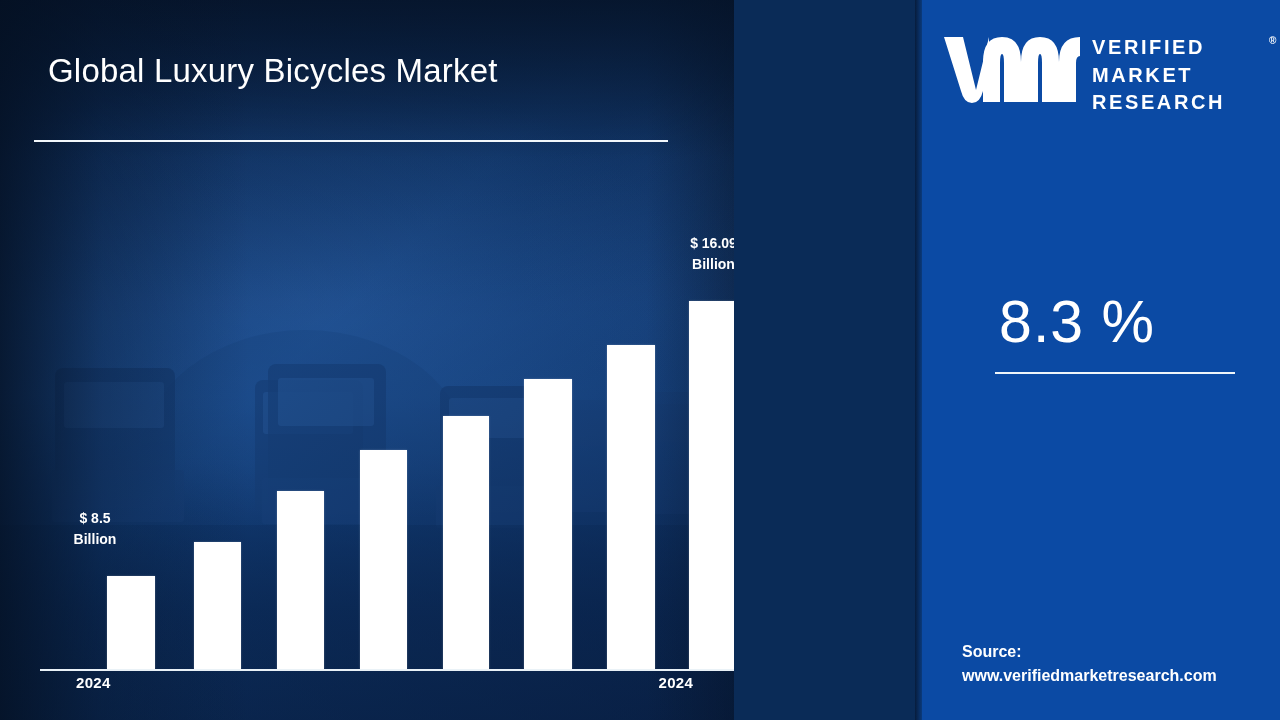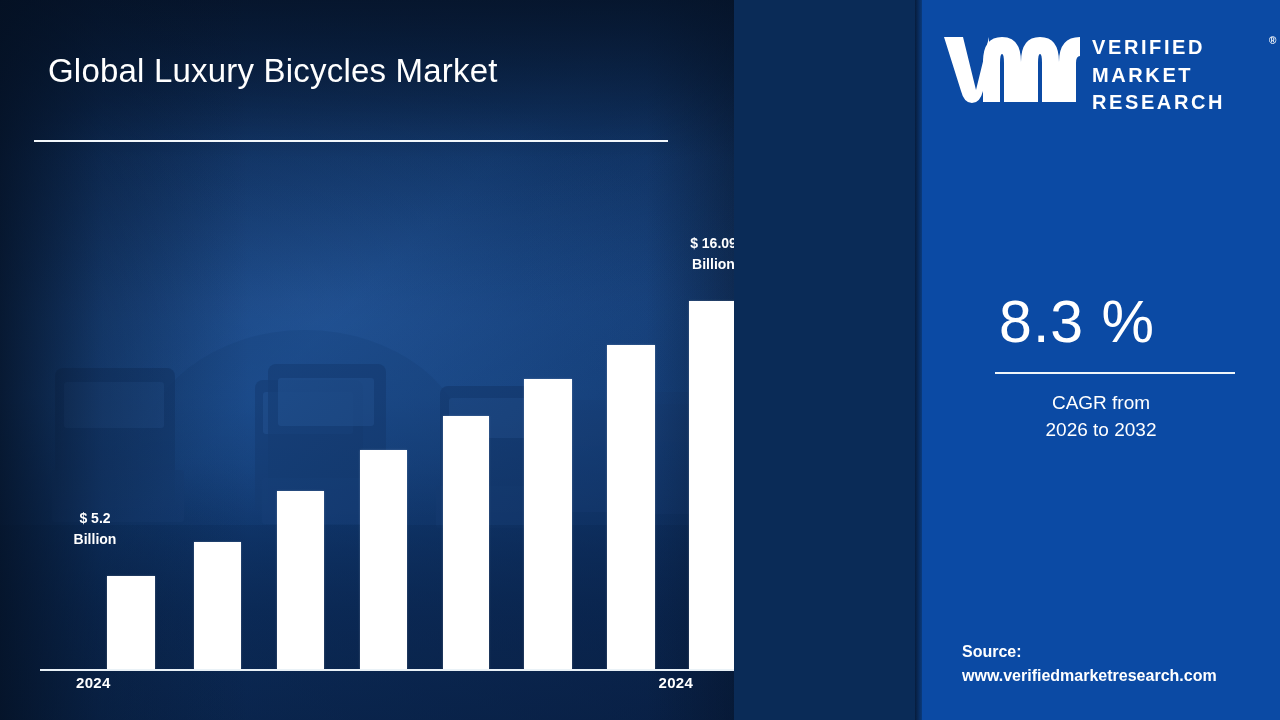--- a/index.html
+++ b/index.html
@@ -275,21 +275,21 @@
     <div class="bar" style="left: 107px; width: 48px; top: 576px; height: 93px;"></div>
         <div class="bar" style="left: 194px; width: 47px; top: 542px; height: 127px;"></div>
         <div class="bar" style="left: 277px; width: 47px; top: 491px; height: 178px;"></div>
         <div class="bar" style="left: 360px; width: 47px; top: 450px; height: 219px;"></div>
         <div class="bar" style="left: 443px; width: 46px; top: 416px; height: 253px;"></div>
         <div class="bar" style="left: 524px; width: 48px; top: 379px; height: 290px;"></div>
         <div class="bar" style="left: 607px; width: 48px; top: 345px; height: 324px;"></div>
         <div class="bar" style="left: 689px; width: 49px; top: 301px; height: 368px;"></div>
         <div class="axis-tick-label" style="left: 76px;">2024</div>
         <div class="axis-tick-label" style="left: 658.5px;">2024</div>
-        <div class="value-label" style="left: 20px; top: 508px;">$ 5.2
+        <div class="value-label" style="left: 20px; top: 508px;">$ 8.5
 Billion</div>
         <div class="value-label" style="left: 638.5px; top: 233px;">$ 16.09
 Billion</div>
       </div>
 
   </div>
 
   <div id="right-seam"></div>
   <div id="right-panel">
 
@@ -309,22 +309,20 @@
       </svg>
       <div id="logo-words">
         <div>VERIFIED</div>
         <div>MARKET</div>
         <div>RESEARCH</div>
       </div>
       <div id="logo-reg">®</div>
     </div>
 
     <div id="cagr-value">8.3 %</div>
-    <div id="cagr-caption">CAGR from
-2026 to 2032</div>
 
     <div id="source-block">
       <div>Source:</div>
       <div>www.verifiedmarketresearch.com</div>
     </div>
 
   </div>
 
   <div id="cagr-rule"></div>
 

